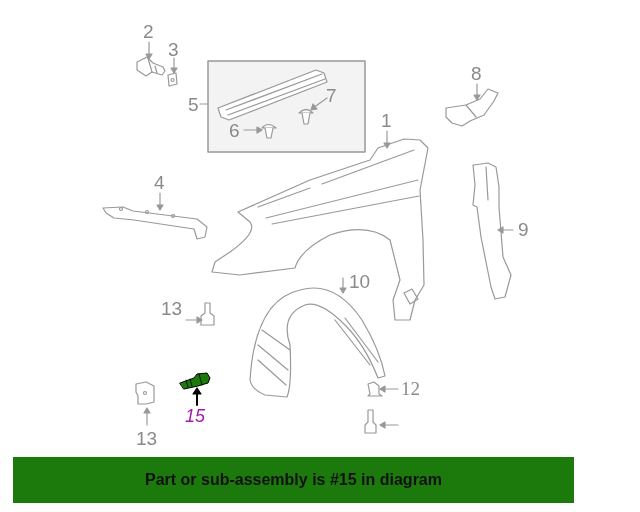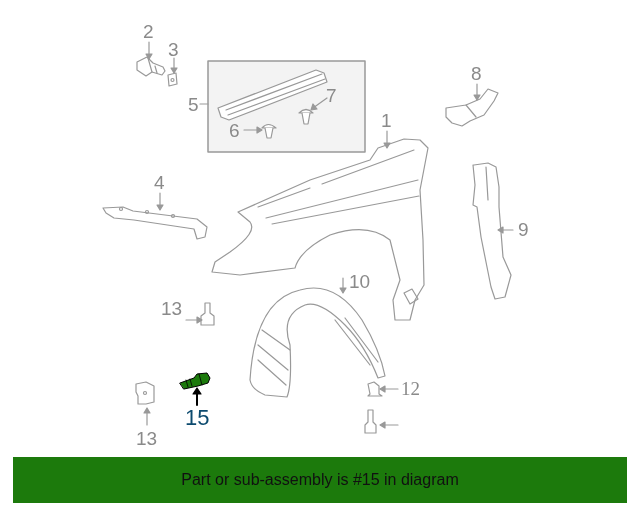--- a/index.html
+++ b/index.html
@@ -1,21 +1,21 @@
 <!DOCTYPE html>
 <html><head>
 <meta charset="utf-8">
 <style>
   html,body{margin:0;padding:0;background:#fff;}
   body{width:640px;height:512px;position:relative;overflow:hidden;font-family:"Liberation Sans",sans-serif;}
   #diagram{position:absolute;left:0;top:0;width:640px;height:460px;}
   .lbl{position:absolute;font-size:19px;color:#8a8a8a;line-height:1;font-family:"Liberation Sans",sans-serif;}
-  .lbl.hl{color:#0c4a6e;font-size:22px;}
-  #banner{position:absolute;left:13px;top:457px;width:614px;height:46px;background:#1c7a0c;
-    display:flex;flex-direction:column;align-items:center;justify-content:center;}
+  .lbl.hl{color:#a21caf;font-size:18px;font-style:italic;}
+  #banner{position:absolute;left:13px;top:457px;width:561px;height:46px;background:#1c7a0c;
+    display:flex;flex-direction:column;align-items:center;justify-content:center;font-weight:bold;}
   #banner span{font-size:16px;line-height:18px;color:#111;font-family:"Liberation Sans",sans-serif;}
   .part{cursor:pointer;}
 </style>
 </head>
 <body>
 
 <div id="diagram">
   <svg width="640" height="460" viewBox="0 0 640 460" fill="none" stroke="#999" stroke-width="1.2" stroke-linejoin="round" stroke-linecap="round">
 
     <rect x="208" y="61" width="157" height="91" fill="#f3f3f3" stroke="#999" stroke-width="1.5"></rect>

